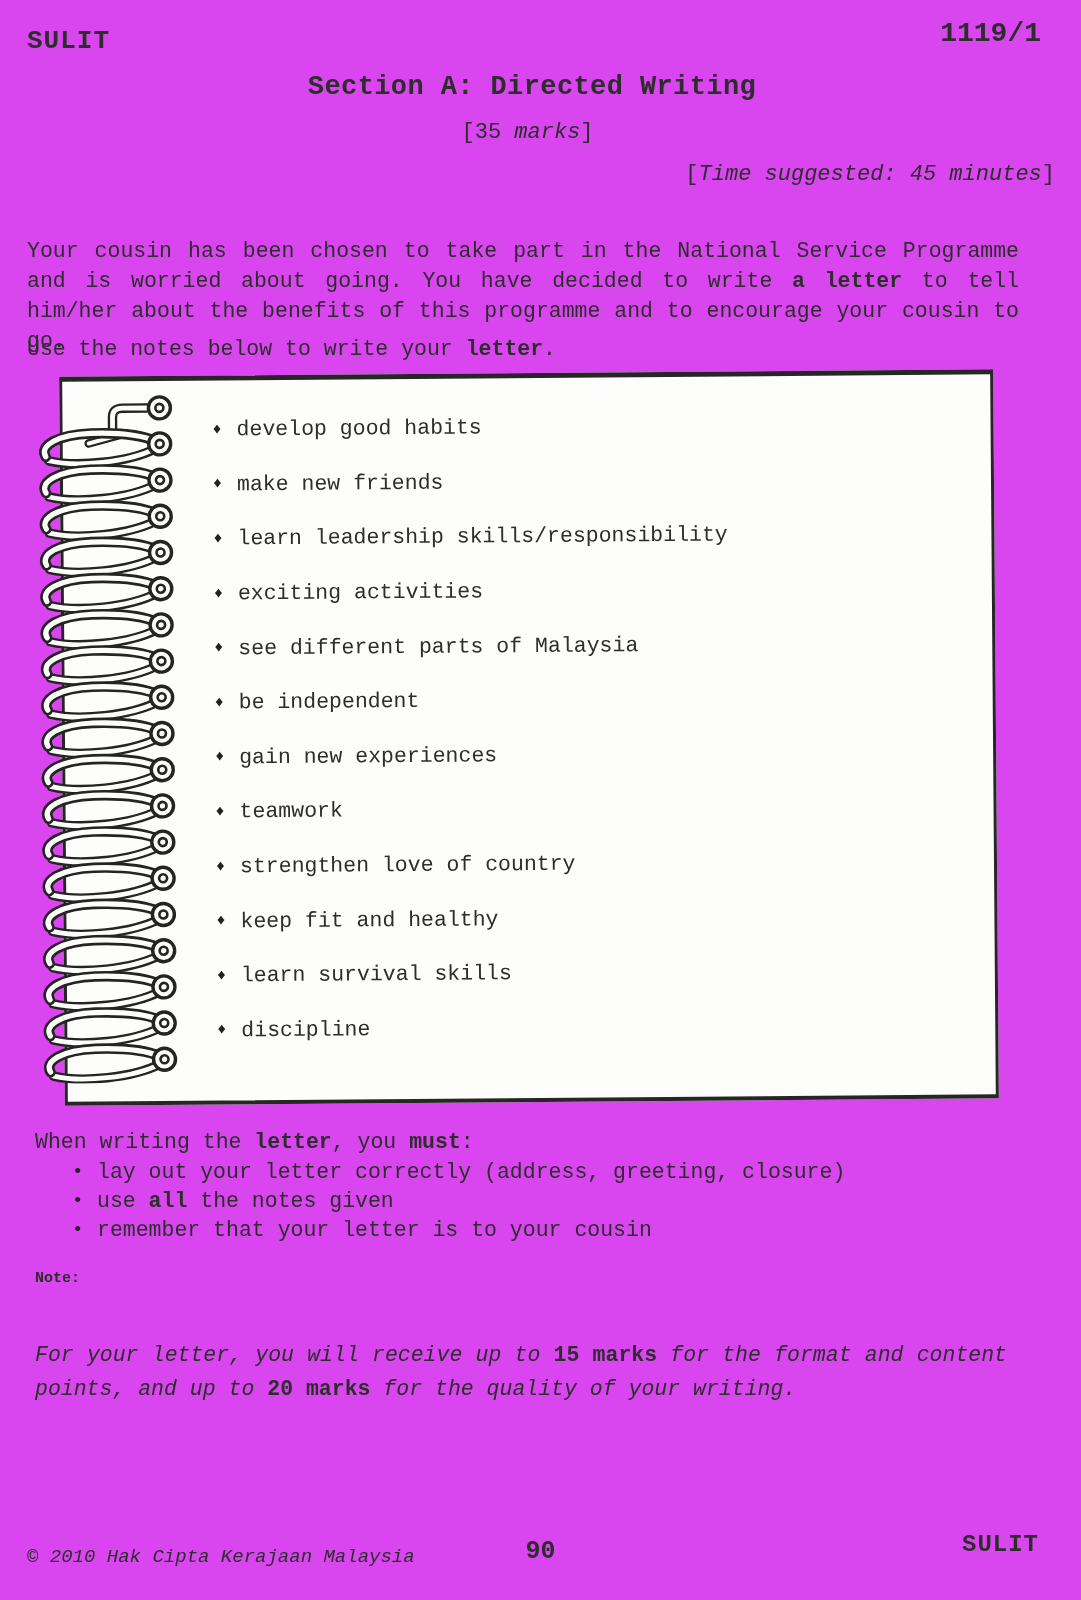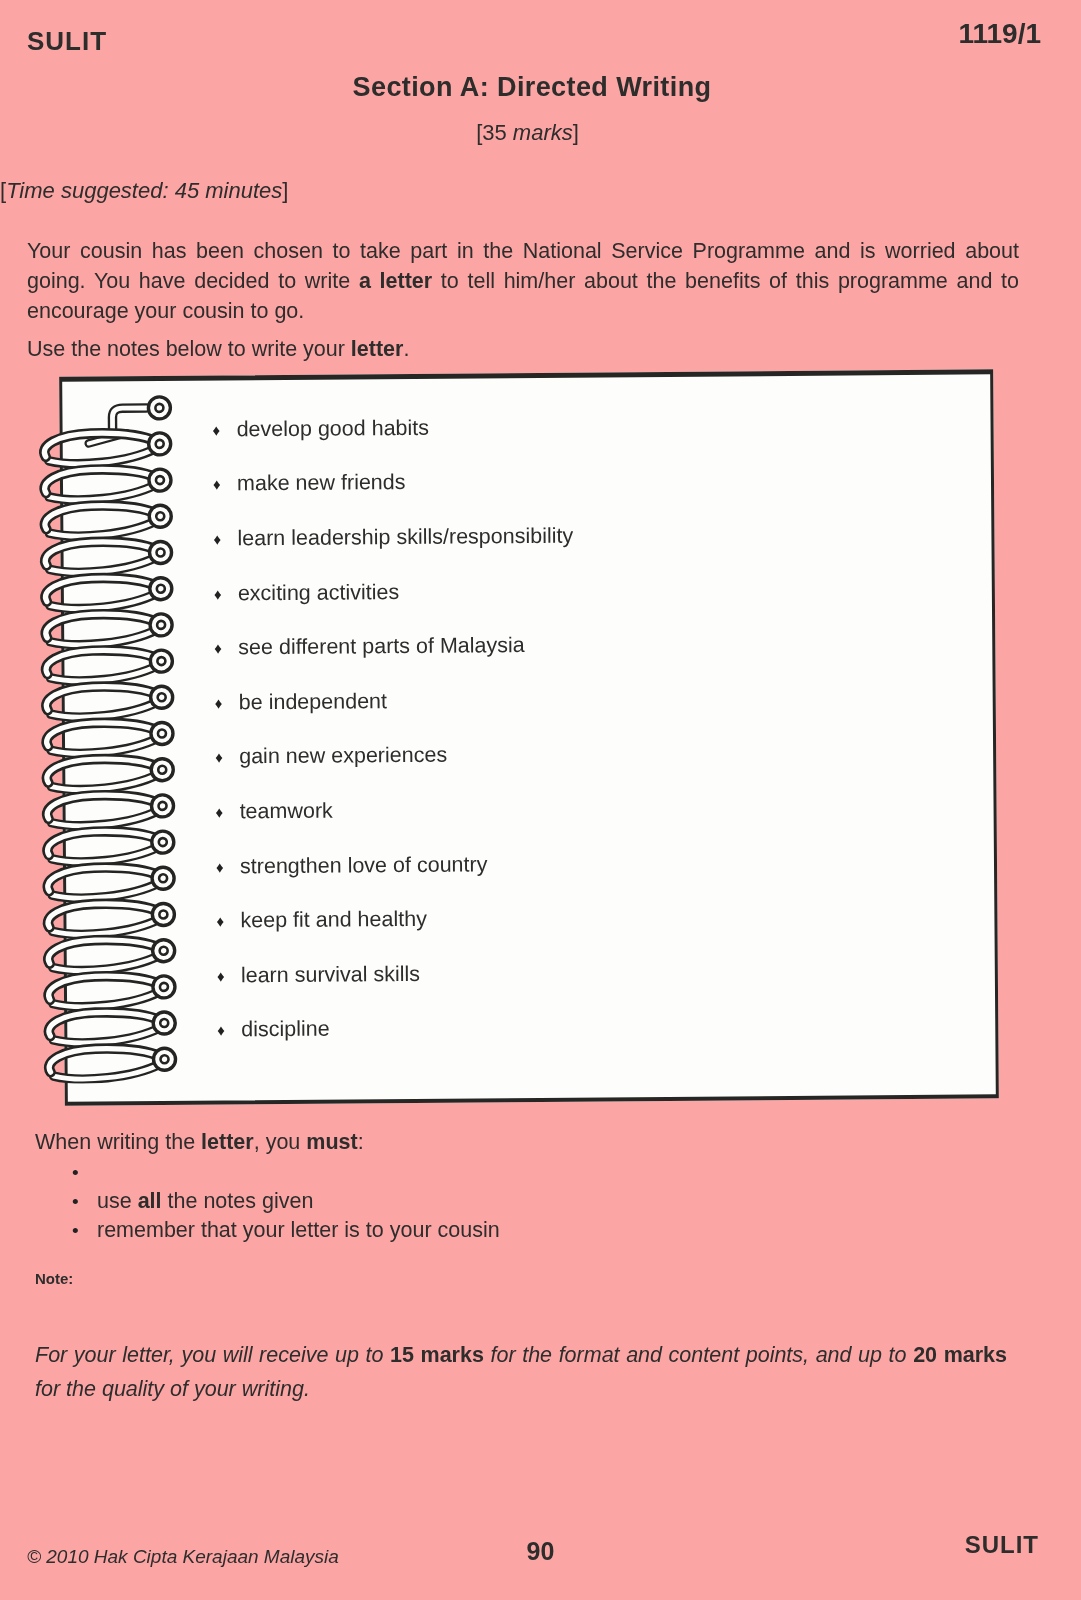--- a/index.html
+++ b/index.html
@@ -1,29 +1,29 @@
 <!DOCTYPE html>
 <html><head>
 <meta charset="utf-8">
 <style>
   html,body{margin:0;padding:0;background:#fdfdfb;}
   .page{
-    position:relative;width:1081px;height:1600px;background:#fca5a5;
-    font-family:Liberation Sans, sans-serif;color:#2d2d2c;
+    position:relative;width:1081px;height:1600px;background:#d946ef;
+    font-family:Liberation Mono, monospace;color:#2d2d2c;
     overflow:hidden;
   }
   .abs{position:absolute;}
   .b{font-weight:bold;}
   .it{font-style:italic;}
 
   .h-sulit{left:27px;top:26px;font-size:26px;font-weight:bold;letter-spacing:1px;}
   .h-code{right:40px;top:18px;font-size:28px;font-weight:bold;}
   .title{left:0;right:26px;top:72px;text-align:center;font-size:27px;font-weight:bold;letter-spacing:.4px;margin-left:9px;}
   .marks{left:0;right:26px;top:120px;text-align:center;font-size:22px;}
-  .time{left:0;right:26px;top:162px;text-align:left;font-size:22px;margin-top:16px;}
+  .time{left:0;right:26px;top:162px;text-align:right;font-size:22px;}
 
   .intro{left:27px;top:214px;width:992px;font-size:21.5px;line-height:30px;text-align:justify;}
   .use-notes{left:27px;top:315px;font-size:21.5px;}
 
   .notes-box{
     left:62px;top:373px;width:928px;height:720px;
     border:3px solid #262625;border-top-width:5px;border-bottom-width:4px;
     transform:rotate(-0.45deg);background:#fdfdfb;
   }
   .spiral{position:absolute;left:-26px;top:2px;}
@@ -154,20 +154,21 @@
           <span>discipline</span>
         </li>
     </ul>
   </div>
 
   <div class="abs req-head"><span>When writing the </span><span class="b">letter</span><span>, you </span><span class="b">must</span><span>:</span></div>
 
   <ul class="abs req-list">
     <li>
         <span class="dot">•</span>
+        <span><span>lay out your letter correctly (address, greeting, closure)</span><span class="b"></span><span></span></span>
       </li>
     <li>
         <span class="dot">•</span>
         <span><span>use </span><span class="b">all</span><span> the notes given</span></span>
       </li>
     <li>
         <span class="dot">•</span>
         <span><span>remember that your letter is to your cousin</span><span class="b"></span><span></span></span>
       </li>
   </ul>

